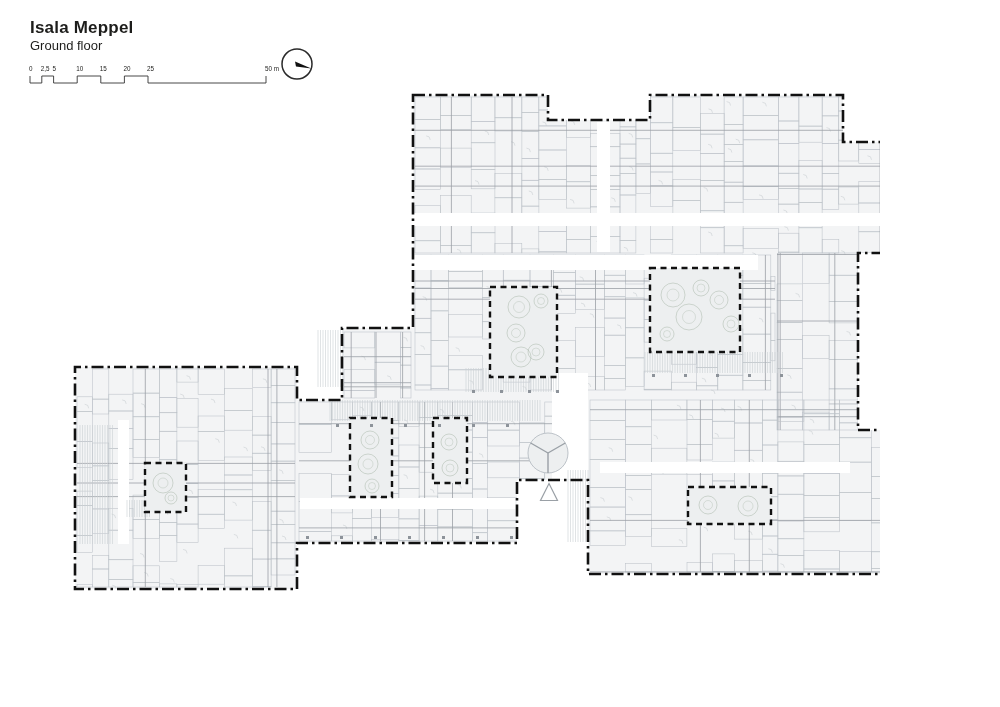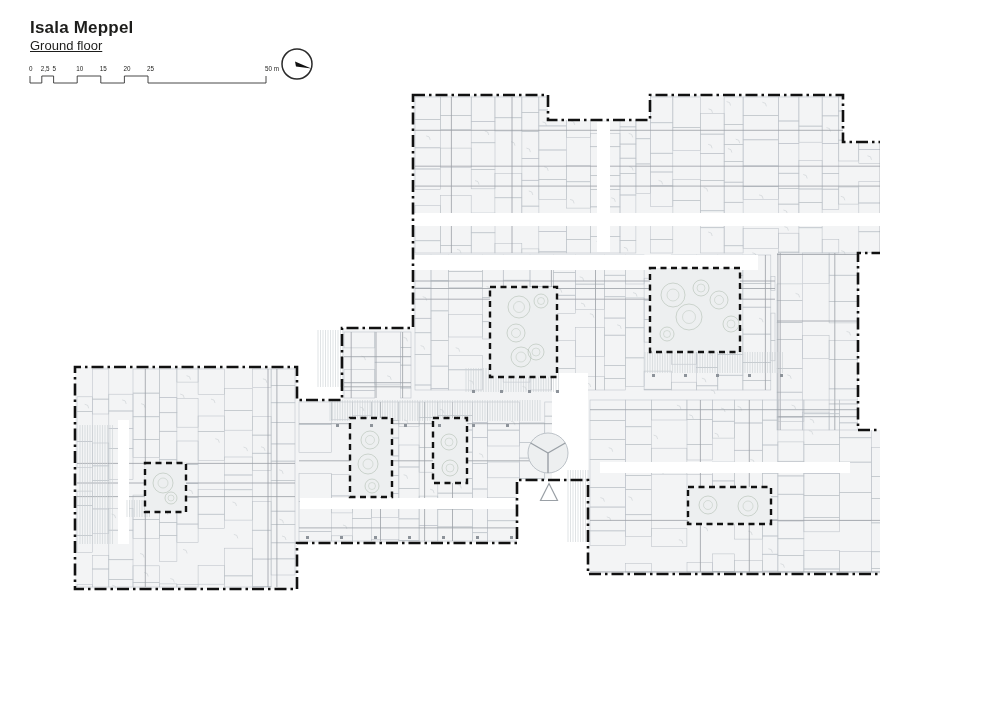--- a/index.html
+++ b/index.html
@@ -1,21 +1,21 @@
 <!DOCTYPE html>
 <html><head>
 <meta charset="utf-8">
 <style>
   html,body{margin:0;padding:0;background:#ffffff;}
   #page{position:relative;width:880px;height:707px;background:#ffffff;overflow:hidden;
         font-family:"Liberation Sans",sans-serif;}
   #plan-svg{position:absolute;left:0;top:0;}
   .hdr{position:absolute;left:30px;color:#1d1d1b;}
   #title{top:18px;font-size:17px;font-weight:bold;letter-spacing:.2px;}
-  #subtitle{top:38px;font-size:13px;text-decoration:underline;}
+  #subtitle{top:38px;font-size:13px;}
 </style>
 </head>
 <body>
 
 <div id="page">
   <svg id="plan-svg" width="1000" height="707" viewBox="0 0 1000 707">
       <defs>
         <clipPath id="fp">
           <polygon points="413,95 548,95 548,120 650,120 650,95 843,95 843,142 893,142 893,253 858,253 858,430 905,430 905,574 588,574 588,480 517,480 517,543 297,543 297,589 75,589 75,367 297,367 297,400 342,400 342,328 413,328"></polygon>
         </clipPath>

